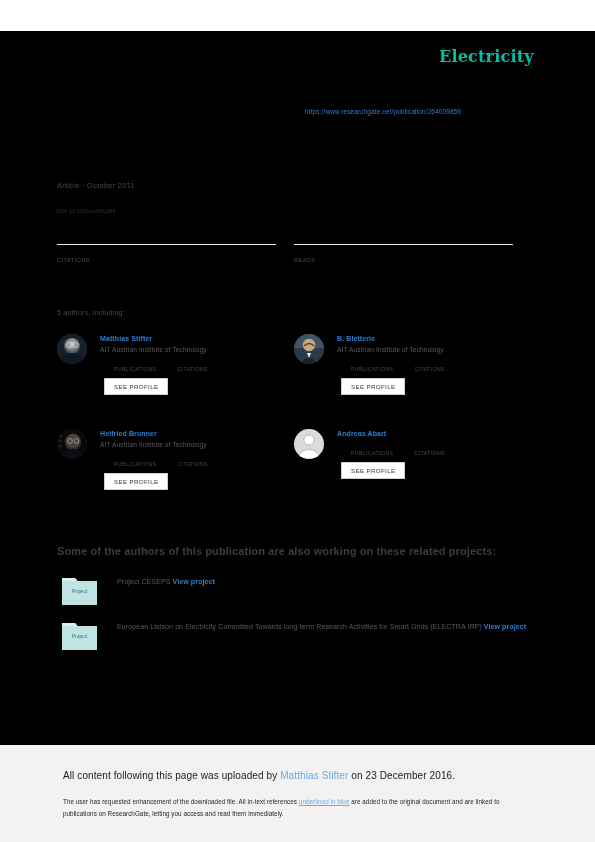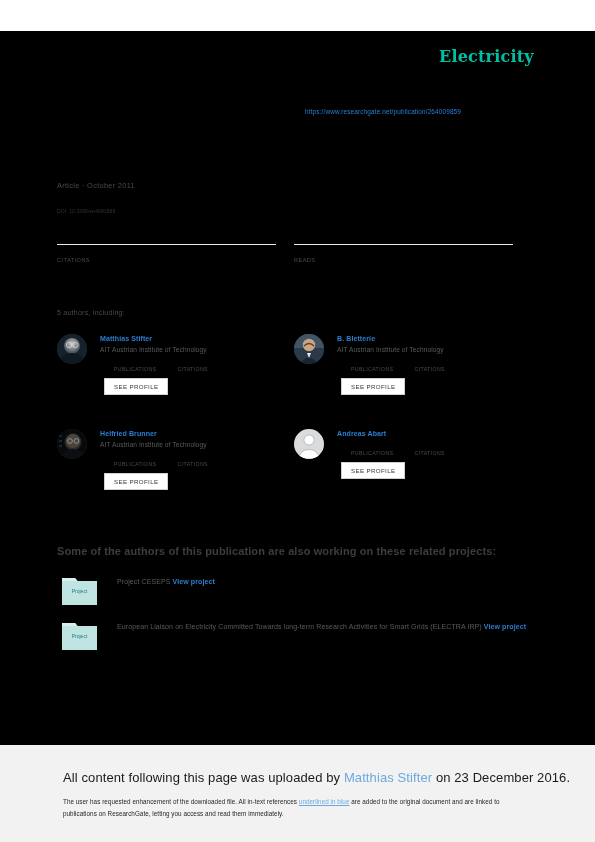--- a/index.html
+++ b/index.html
@@ -109,21 +109,21 @@
   .proj-text{
     margin-left:60px;width:462px;
     font-size:7px;color:#5b5b5b;line-height:13px;letter-spacing:.1px;
   }
   .proj-text .vp{color:#2a7fd4;font-weight:bold;}
   .proj-label-inline{color:#5b5b5b;}
 
   
   .f-line1{
     position:absolute;left:63px;top:770px;
-    font-size:13px;color:#1a1a1a;letter-spacing:.1px;white-space:nowrap;
+    font-size:10px;color:#1a1a1a;letter-spacing:.1px;white-space:nowrap;
   }
   .f-line1 .who{color:#6aa9e0;}
   .f-para{
     position:absolute;left:63px;top:796px;width:465px;
     font-size:6.3px;color:#1f1f1f;line-height:11.5px;letter-spacing:.05px;
   }
   .f-para .ul{color:#6aa9e0;text-decoration:underline;}
 </style>
 </head>
 <body>

